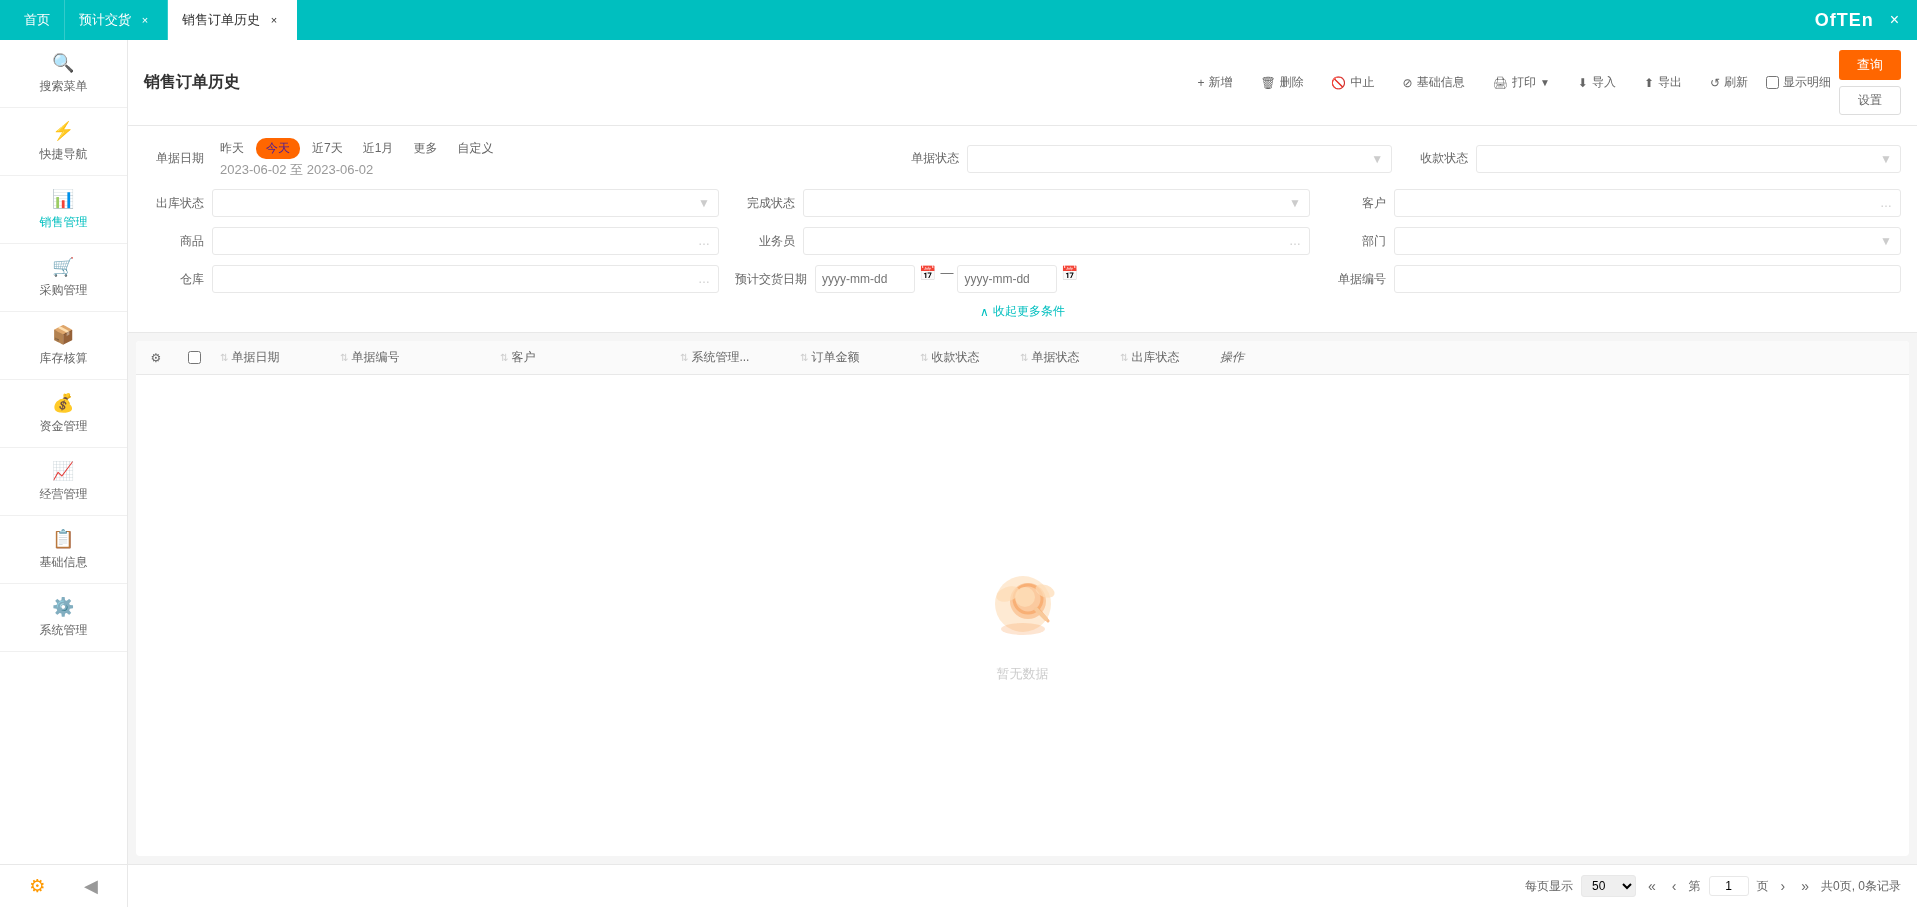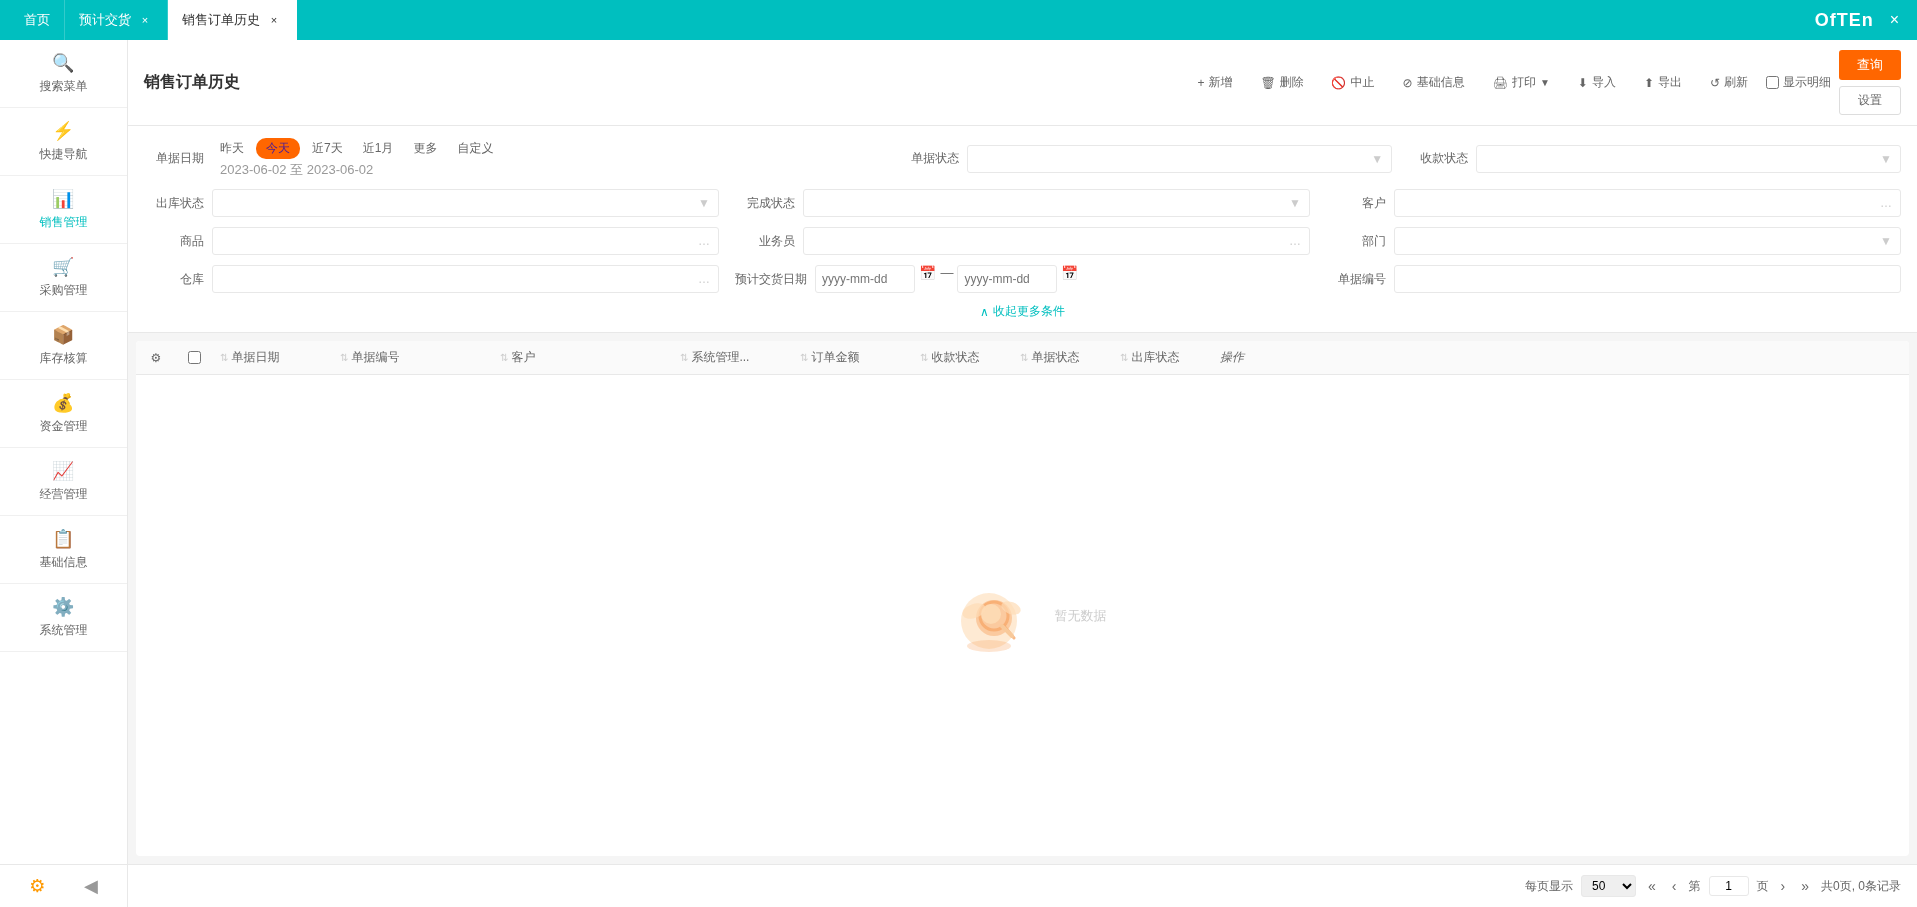--- a/index.html
+++ b/index.html
@@ -64,21 +64,21 @@
     .date-col { width: 120px; }
     .no-col { width: 160px; }
     .customer-col { width: 180px; }
     .delivery-col { width: 120px; }
     .amount-col { width: 120px; }
     .pay-status-col { width: 100px; }
     .bill-status-col { width: 100px; }
     .delivery-status-col { width: 100px; }
     .action-col { flex: 1; text-align: center; padding-right: 16px; font-style: italic; }
     .table-body { flex: 1; display: flex; align-items: center; justify-content: center; flex-direction: column; }
-    .empty-state { display: flex; flex-direction: row; align-items: center; gap: 16px; }
+    .empty-state { display: flex; flex-direction: column; align-items: center; gap: 16px; }
 
     
     .pagination { display: flex; align-items: center; justify-content: flex-end; padding: 10px 16px; gap: 8px; background: #fff; border-top: 1px solid #e8e8e8; flex-shrink: 0; font-size: 12px; color: #666; }
     .page-size-select { border: 1px solid #e8e8e8; border-radius: 3px; padding: 2px 6px; font-size: 12px; }
     .page-btn { border: none; background: none; cursor: pointer; color: #666; font-size: 14px; padding: 2px 4px; }
     .page-btn:disabled { color: #ccc; cursor: default; }
     .page-input { border: 1px solid #e8e8e8; border-radius: 3px; padding: 2px 6px; width: 40px; text-align: center; font-size: 12px; }
   </style>
 </head>
 <body>

